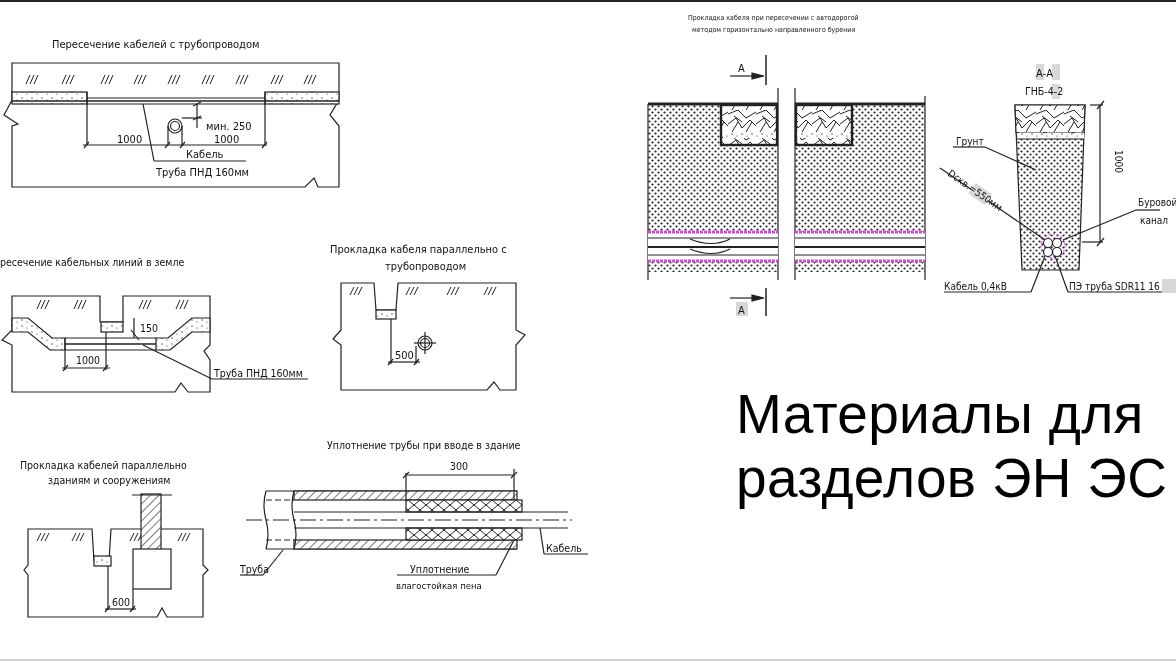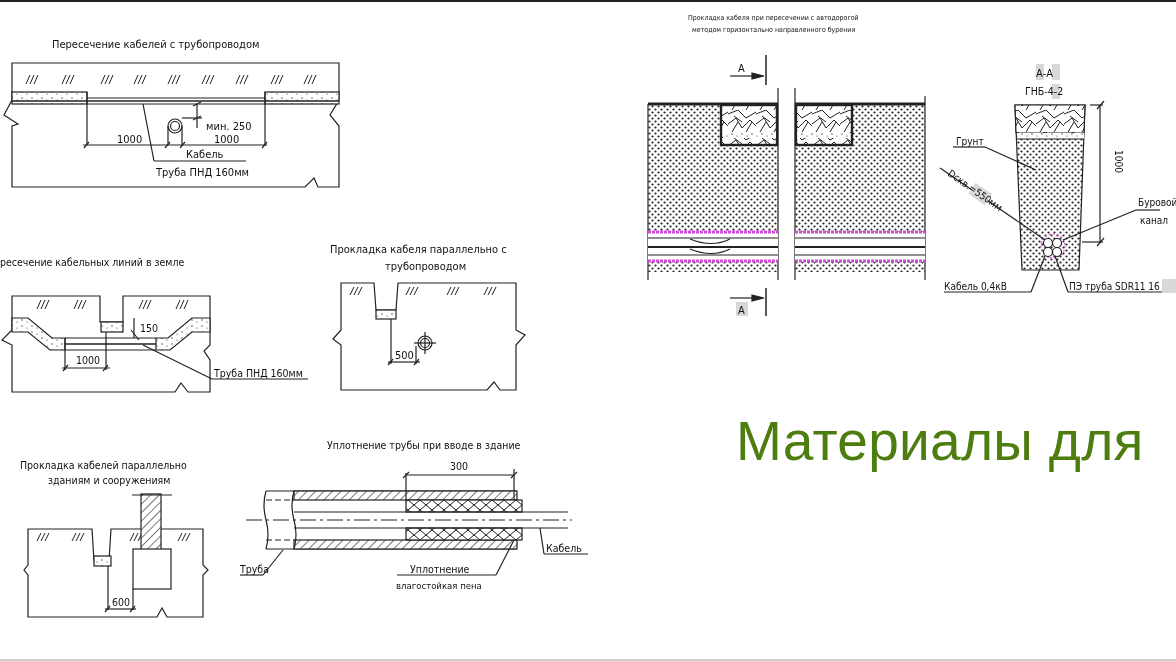--- a/index.html
+++ b/index.html
@@ -1,22 +1,22 @@
 <!DOCTYPE html>
 <html><head>
 <meta charset="utf-8">
 <style>
   html, body { margin:0; padding:0; background:#ffffff; }
   body { width:1176px; height:661px; position:relative; overflow:hidden; font-family:"Liberation Sans", sans-serif; }
   .topbar { position:absolute; left:0; top:0; width:1176px; height:2px; background:#222; }
   .bottombar { position:absolute; left:0; top:659px; width:1176px; height:2px; background:#cfcfcf; }
   svg.canvas { position:absolute; left:0; top:0; }
   .cad { font-family:"DejaVu Sans Condensed","DejaVu Sans", sans-serif; fill:#111; }
-  .headline { position:absolute; left:736px; top:382px; width:440px; color:#4d7c0f;
-    font-family:"Liberation Sans", sans-serif; font-size:55px; line-height:64px; letter-spacing:0.3px;margin-top:27px; }
+  .headline { position:absolute; left:736px; top:382px; width:440px; color:#000000;
+    font-family:"Liberation Sans", sans-serif; font-size:55px; line-height:64px; letter-spacing:0.3px; }
   .headline div { white-space:nowrap; }
 </style>
 </head>
 <body>
 
 <div class="topbar"></div>
 
 <svg class="canvas" width="1176" height="661" viewBox="0 0 1176 661">
   <defs>
     <pattern id="dots" width="6" height="6" patternUnits="userSpaceOnUse">
@@ -279,15 +279,16 @@
     <text x="1138" y="206" font-size="10">Буровой</text>
     <text x="1140" y="224" font-size="10">канал</text>
     <text x="944" y="290" font-size="10">Кабель 0,4кВ</text>
     <rect x="1162" y="279" width="14" height="14" fill="#d8d8d8"></rect>
     <text x="1069" y="290" font-size="10">ПЭ труба SDR11 16</text>
   </g>
 </svg>
 
 <div class="headline">
   <div>Материалы для</div>
+  <div>разделов ЭН ЭС</div>
 </div>
 
 <div class="bottombar"></div>
 
 </body></html>

